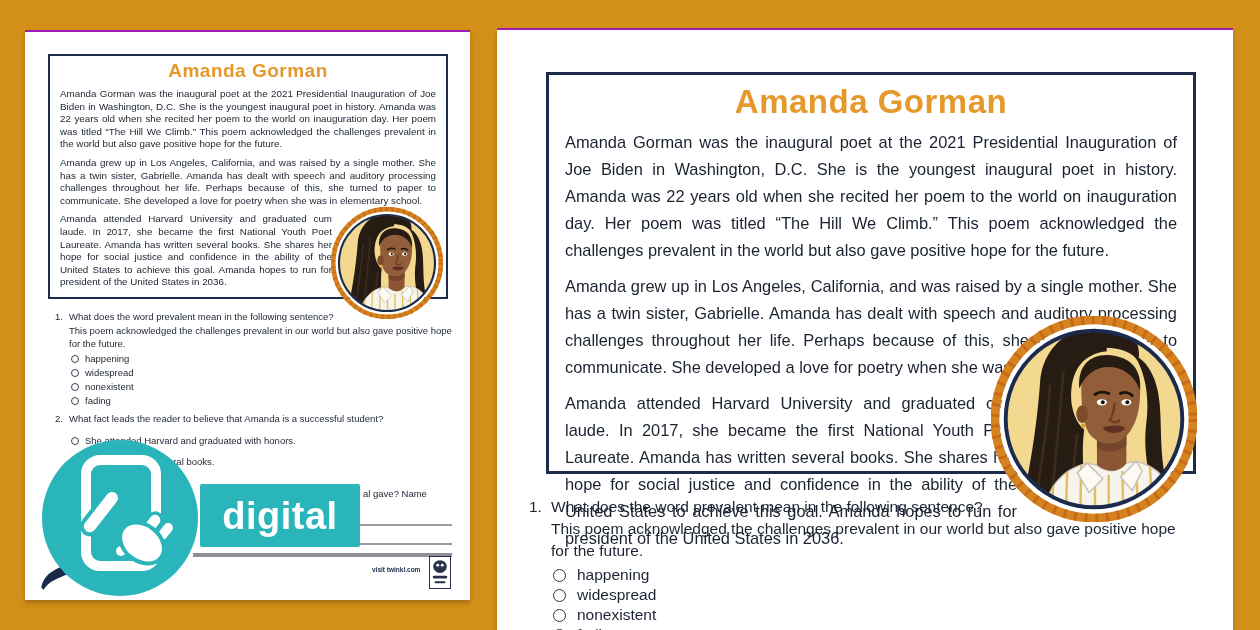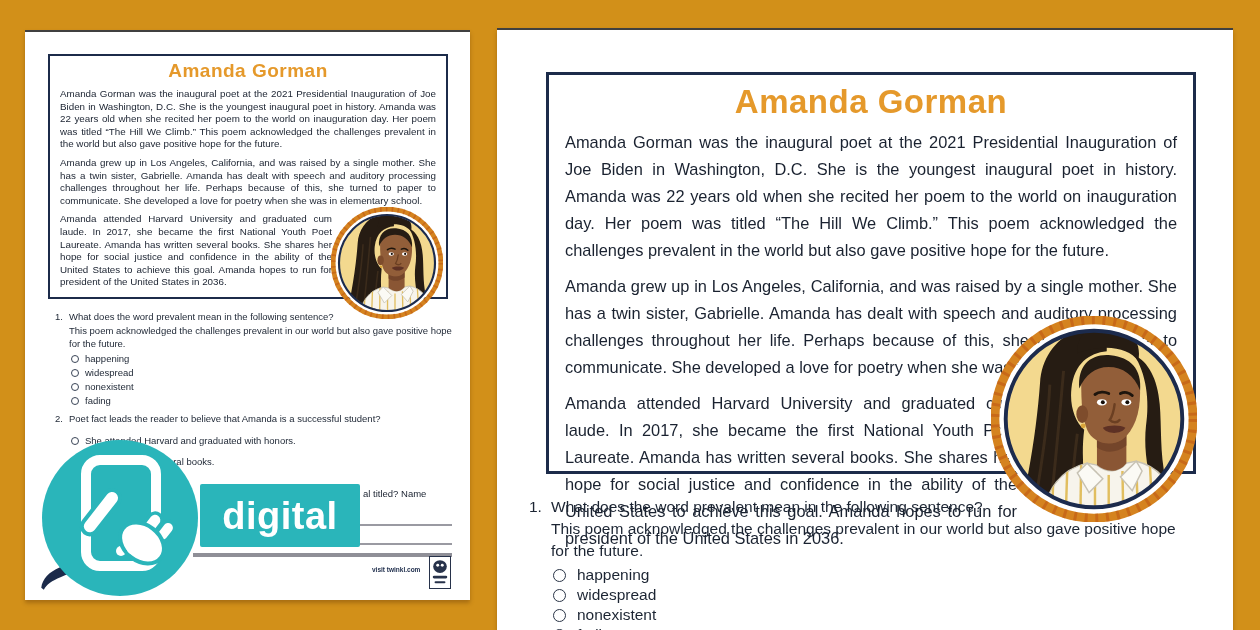--- a/index.html
+++ b/index.html
@@ -2,21 +2,21 @@
 <html><head>
 <meta charset="utf-8">
 <style>
   html,body{margin:0;padding:0;}
   body{
     width:1260px;height:630px;overflow:hidden;position:relative;
     background:#D29019;
     font-family:"Liberation Sans",sans-serif;
     color:#1C2533;
   }
-  .page{position:absolute;background:#FFFFFF;border-top:2px solid #404040;
+  .page{position:absolute;background:#FFFFFF;border-top:2px solid #a21caf;
         box-shadow:0 3px 4px rgba(90,45,5,.35);}
   .page-left{left:25px;top:30px;width:445px;height:568px;}
   .page-right{left:497px;top:28px;width:736px;height:602px;overflow:visible;}
 
   
   .nbox{position:absolute;border:3px solid #1C2B4A;background:#fff;box-sizing:border-box;}
   .box-lg{left:49px;top:42px;width:650px;height:402px;padding:0 16px;}
   .box-sm{left:23px;top:22px;width:400px;height:245px;border-width:2px;padding:0 10px;}
 
   .wtitle{color:#E5992B;font-weight:700;text-align:center;letter-spacing:.5px;}
@@ -160,32 +160,32 @@
         <span class="radio-sm"></span>
         <span>nonexistent</span>
       </div>
     <div class="opt-sm">
         <span class="radio-sm"></span>
         <span>fading</span>
       </div>
   </div>
 
   <div class="qblock q2-sm">
-    <div><span class="qnum-sm">2.</span><span>Poet fact leads the reader to believe that Amanda is a successful student?</span></div>
+    <div><span class="qnum-sm">2.</span><span>What fact leads the reader to believe that Amanda is a successful student?</span></div>
     <div class="opt-sm q2opt">
         <span class="radio-sm"></span>
         <span>She attended Harvard and graduated with honors.</span>
       </div>
     <div class="opt-sm q2opt">
         <span class="radio-sm"></span>
         <span>She has written several books.</span>
       </div>
   </div>
 
-  <div class="frag3">al titled? Name</div>
+  <div class="frag3">al gave? Name</div>
   <div class="ansline line-a"></div>
   <div class="ansline line-b"></div>
   <div class="ansline line-thick"></div>
 
   <div class="visit">visit twinkl.com</div>
   <div class="tlogo">
     <svg viewBox="0 0 22 33">
       <ellipse cx="11" cy="10" rx="7.5" ry="7" fill="#27324A"></ellipse>
       <circle cx="8.5" cy="8.5" r="1.6" fill="#fff"></circle>
       <circle cx="13.5" cy="8.5" r="1.6" fill="#fff"></circle>

